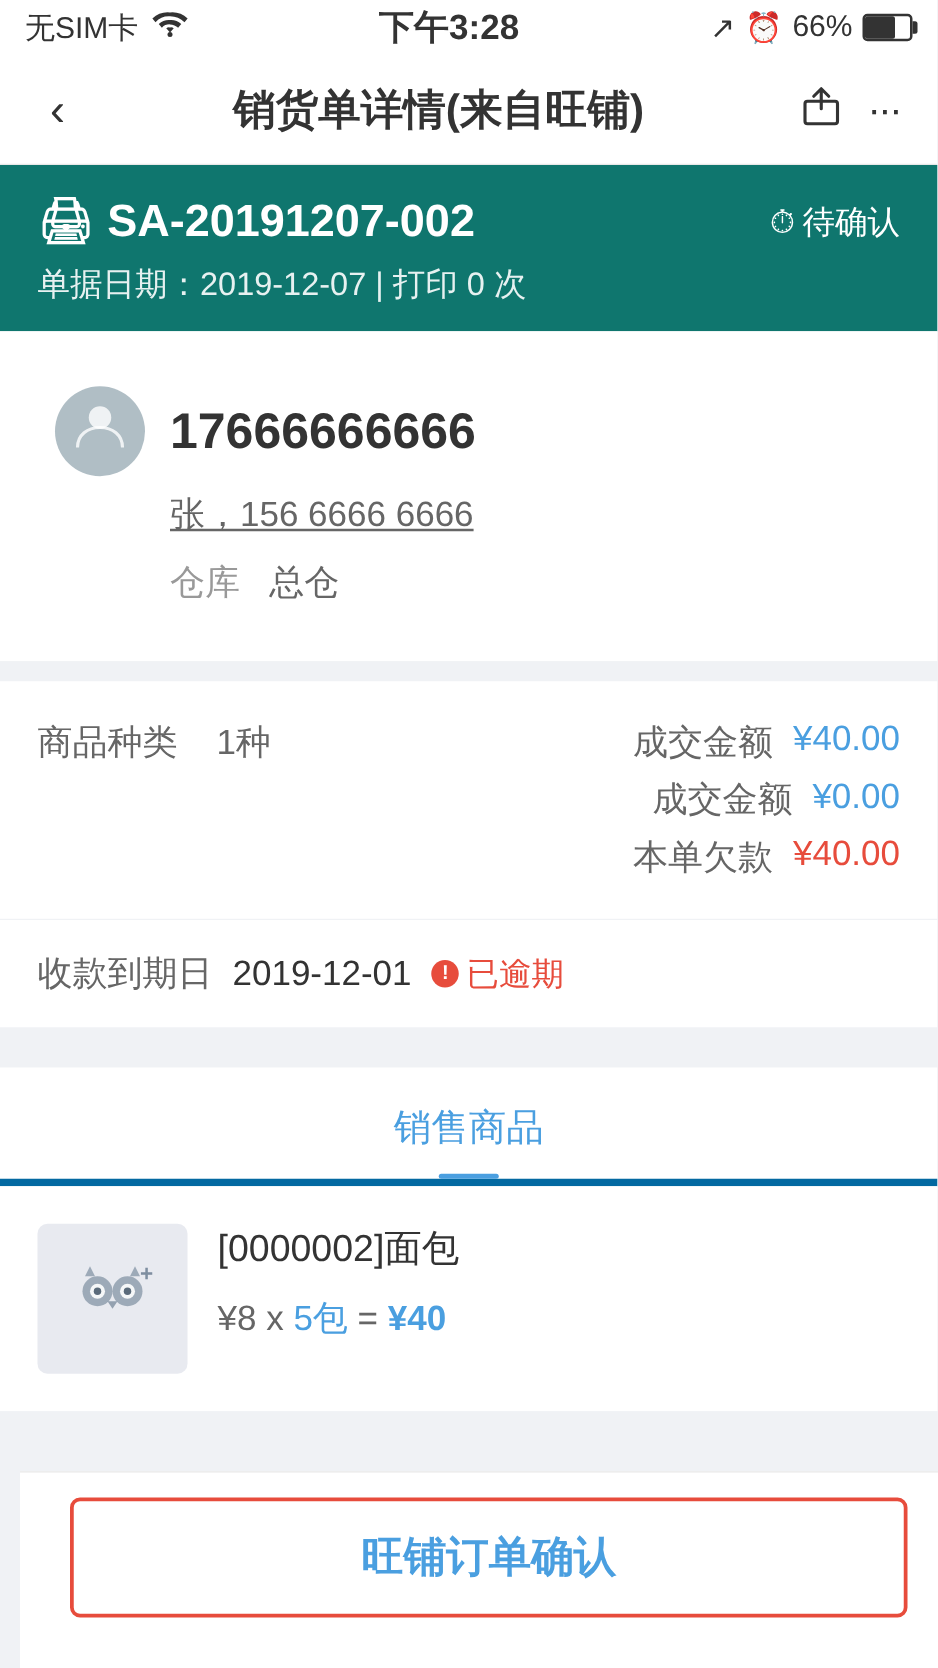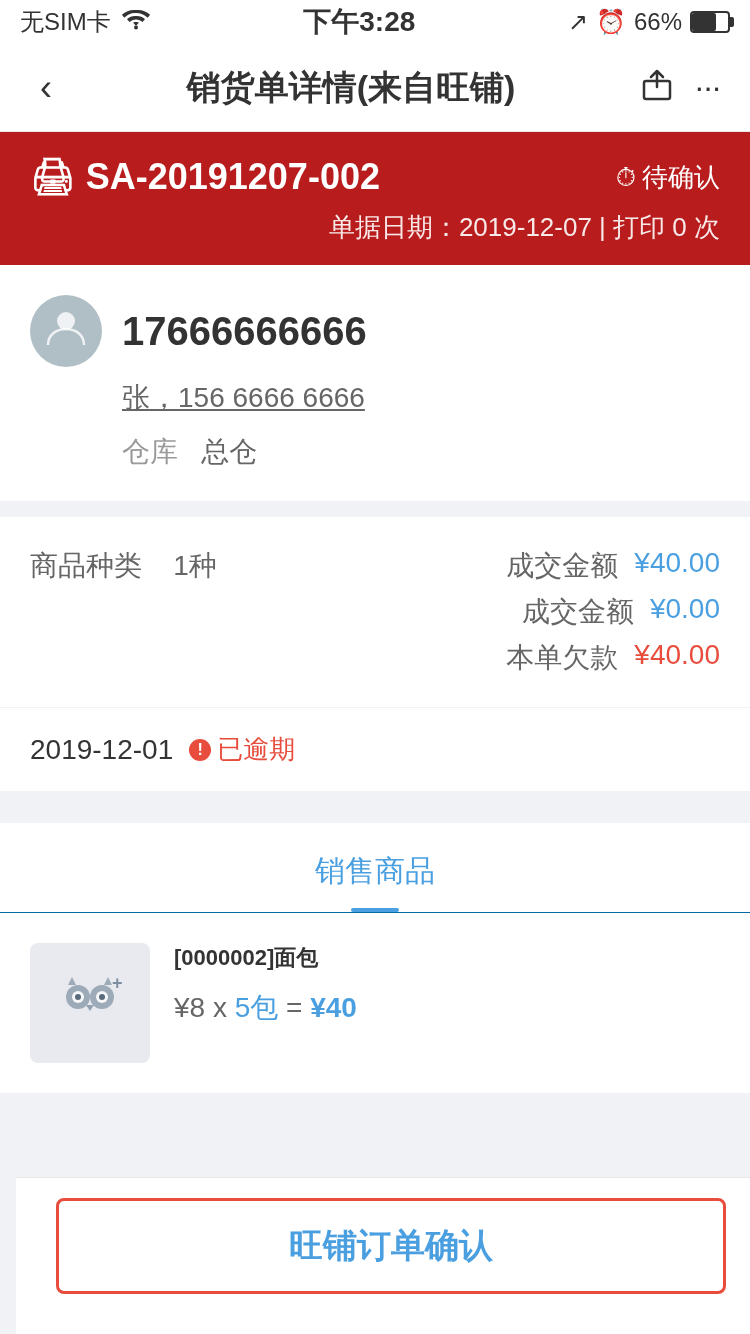--- a/index.html
+++ b/index.html
@@ -97,23 +97,22 @@
       color: #333;
     }
     .nav-more {
       font-size: 32px;
       color: #333;
       letter-spacing: -2px;
     }
 
     
     .order-header {
-      background: #b91c1c;
+      background: #0f766e;
       padding: 24px 30px 20px;
-      text-align: right;
     }
     .order-id-row {
       display: flex;
       justify-content: space-between;
       align-items: center;
       margin-bottom: 12px;
     }
     .order-id {
       font-size: 36px;
       font-weight: 700;
@@ -127,21 +126,21 @@
       gap: 6px;
     }
     .order-date {
       font-size: 26px;
       color: rgba(255,255,255,0.9);
     }
 
     
     .customer-section {
       background: #fff;
-      padding: 30px;
+      padding: 44px;
       margin-top: 0;
     }
     .customer-row {
       display: flex;
       align-items: center;
       gap: 20px;
       margin-bottom: 12px;
     }
     .avatar {
       width: 72px;
@@ -267,21 +266,21 @@
       font-weight: bold;
     }
 
     
     .tabs-section {
       background: #fff;
       margin-top: 16px;
     }
     .tabs-row {
       display: flex;
-      border-bottom: 1px solid #0369a1;
+      border-bottom: 6px solid #0369a1;
     }
     .tab-item {
       flex: 1;
       text-align: center;
       padding: 28px 0 20px;
       font-size: 30px;
       color: #999;
       cursor: pointer;
       position: relative;
     }
@@ -325,23 +324,23 @@
       font-size: 48px;
       color: #7e8ea0;
       font-weight: bold;
       text-align: center;
       line-height: 1;
     }
     .product-info {
       flex: 1;
     }
     .product-name {
-      font-size: 22px;
-      color: #333;
-      font-weight: 700;
+      font-size: 30px;
+      color: #333;
+      font-weight: 400;
       margin-bottom: 16px;
     }
     .product-price-row {
       font-size: 28px;
       color: #666;
     }
     .product-qty {
       color: #4a9fe0;
     }
     .product-total {
@@ -478,20 +477,21 @@
       </div>
       <div class="summary-right-item">
         <span class="summary-label">本单欠款</span>
         <span class="summary-value-red">¥40.00</span>
       </div>
     </div>
   </div>
 </div>
 
 <div class="due-section">
+  <span class="due-label">收款到期日</span>
   <span class="due-date">2019-12-01</span>
   <div class="overdue-badge">
     <div class="overdue-dot">!</div>
     <span>已逾期</span>
   </div>
 </div>
 
 <div class="divider"></div>
 
 <div class="tabs-section">

